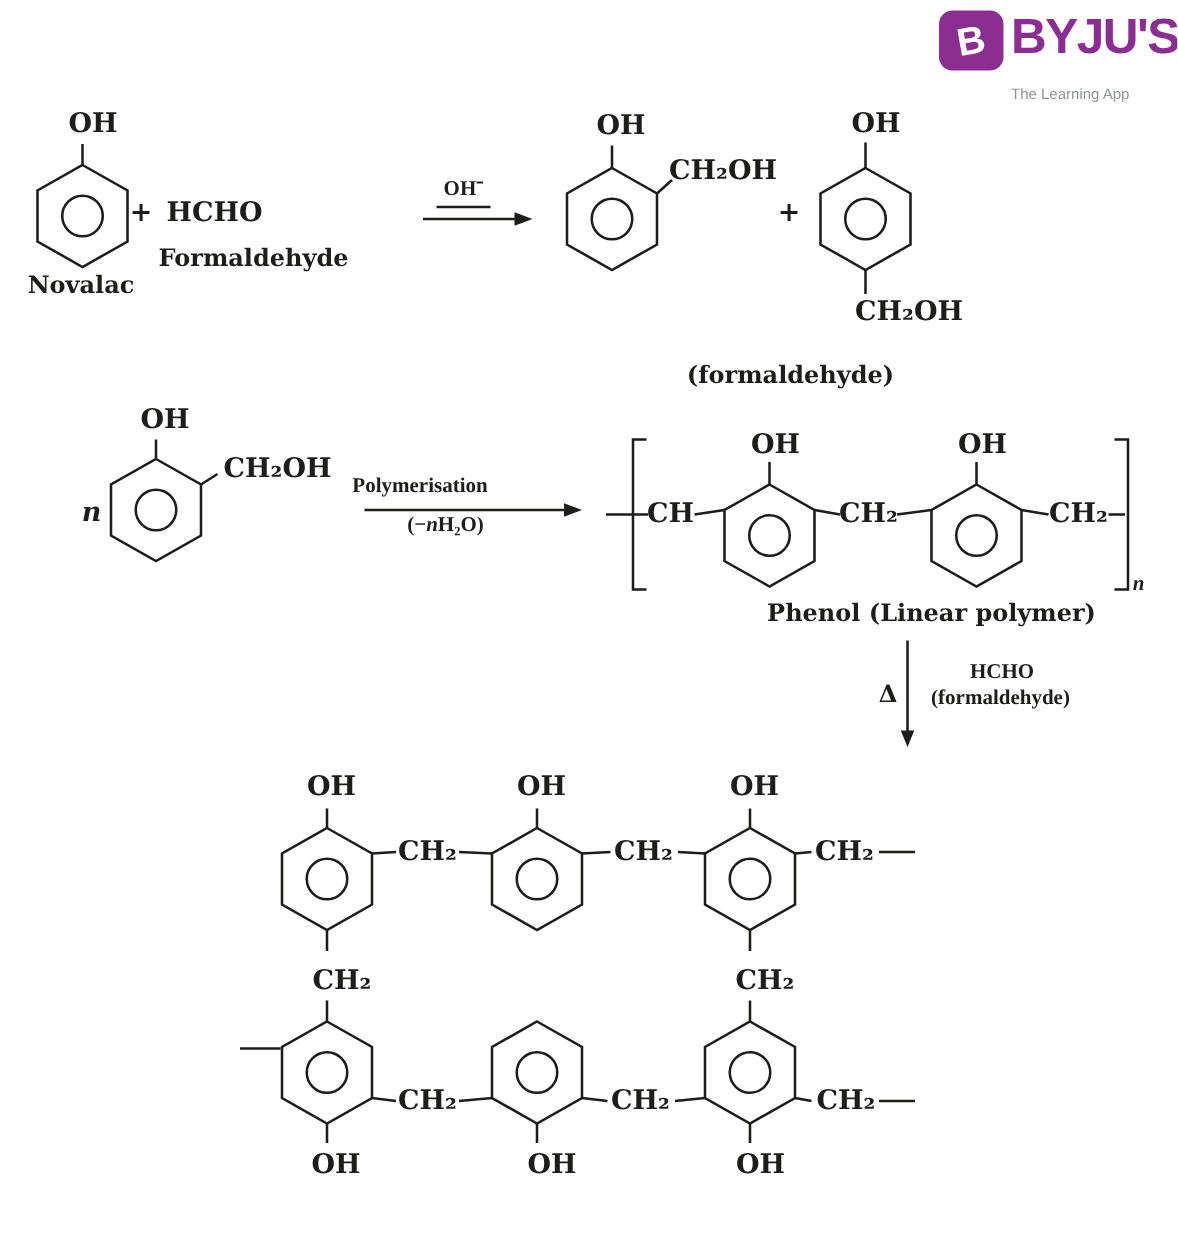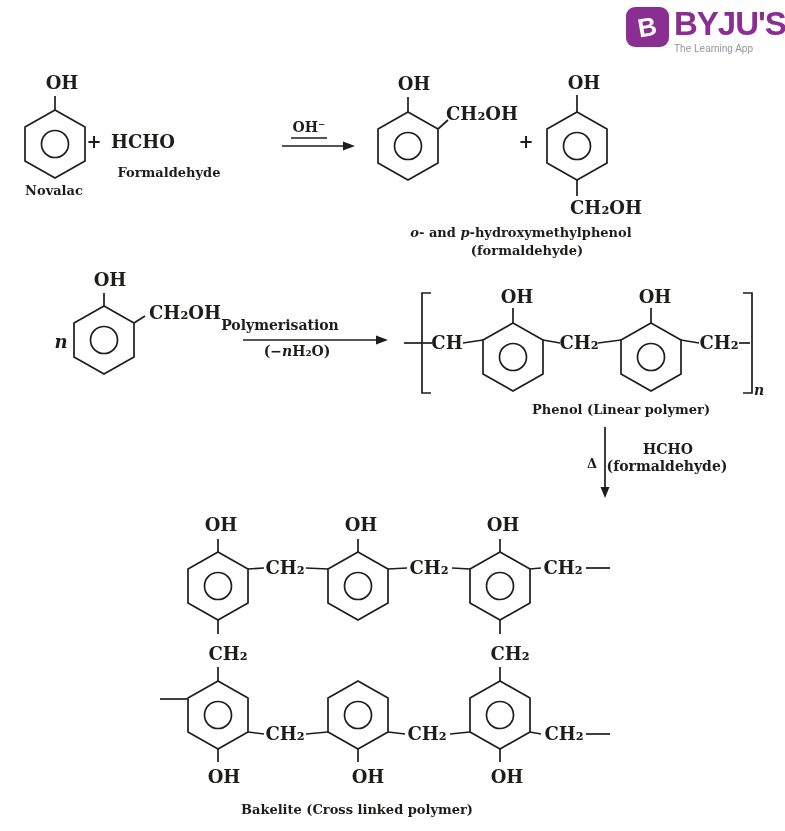--- a/index.html
+++ b/index.html
@@ -5,32 +5,32 @@
 <style>
   html,body{margin:0;padding:0;background:#fff;}
   .stage{position:relative;width:785px;height:831px;background:#ffffff;overflow:hidden;
          font-family:"DejaVu Serif",serif;}
   .art{position:absolute;left:0;top:0;color:var(--ink,#1d1d1b);}
   .art line,.art polyline,.art polygon.open,.art circle{stroke:currentColor;stroke-width:1.7;fill:none;}
   .art polygon.head{fill:currentColor;stroke:none;}
   .pos{position:absolute;transform:translate(-50%,-50%);white-space:pre;line-height:1;
        color:var(--ink,#1d1d1b);text-align:center;}
   .f{font-weight:700;font-size:18px;}
-  .lbl{font-weight:700;font-size:13px;}
-  .sm{font-weight:700;font-size:14px;}
+  .lbl{font-weight:700;font-size:16px;}
+  .sm{font-weight:700;font-size:14px;font-family:Liberation Serif, serif;}
   .i{font-style:italic;}
   
   .logo{position:absolute;left:626px;top:7px;display:flex;align-items:flex-start;gap:5px;
         font-family:"Liberation Sans",sans-serif;}
   .badge{width:43px;height:40px;background:var(--purple,#8b2e91);border-radius:9px;
          display:flex;align-items:center;justify-content:center;}
   .badge span{color:#fff;font-weight:700;font-size:26px;transform:rotate(-10deg);display:block;}
   .brandbox{display:flex;flex-direction:column;}
   .brand{color:var(--purple,#8b2e91);font-weight:700;font-size:33px;letter-spacing:-1px;line-height:1;}
-  .tagline{color:var(--gray,#8f9398);font-size:10px;margin-top:3px;}
+  .tagline{color:var(--gray,#8f9398);font-size:10px;margin-top:18px;}
 </style>
 </head>
 <body>
 
 <div class="stage">
 
   <svg class="art" width="785" height="831" viewBox="0 0 785 831">
     <defs>
       <g id="ring">
         <polygon class="open" points="0,-34 30,-17 30,17 0,34 -30,17 -30,-17"></polygon>
@@ -122,21 +122,20 @@
   <span class="pos f" style="left:94px;top:142px">+</span>
   <span class="pos f" style="left:143px;top:142px">HCHO</span>
   <span class="pos lbl" style="left:169px;top:172px">Formaldehyde</span>
   <span class="pos lbl" style="left:54px;top:190px">Novalac</span>
   <span class="pos sm" style="left:309px;top:127px">OH⁻</span>
   <span class="pos f" style="left:414px;top:84px">OH</span>
   <span class="pos f" style="left:482px;top:114px">CH₂OH</span>
   <span class="pos f" style="left:526px;top:142px">+</span>
   <span class="pos f" style="left:584px;top:83px">OH</span>
   <span class="pos f" style="left:606px;top:208px">CH₂OH</span>
-  <span class="pos lbl" style="left:521px;top:232px"><span class="i">o</span><span>- and </span><span class="i">p</span><span>-hydroxymethylphenol</span></span>
   <span class="pos lbl" style="left:527px;top:250px">(formaldehyde)</span>
 
   <span class="pos f i" style="left:61px;top:342px">n</span>
   <span class="pos f" style="left:110px;top:280px">OH</span>
   <span class="pos f" style="left:185px;top:313px">CH₂OH</span>
   <span class="pos sm" style="left:280px;top:325px">Polymerisation</span>
   <span class="pos sm" style="left:297px;top:351px"><span>(−</span><span class="i">n</span><span>H₂O)</span></span>
   <span class="pos f" style="left:447px;top:343px">CH</span>
   <span class="pos f" style="left:517px;top:297px">OH</span>
   <span class="pos f" style="left:579px;top:343px">CH₂</span>
@@ -156,21 +155,20 @@
   <span class="pos f" style="left:429px;top:568px">CH₂</span>
   <span class="pos f" style="left:563px;top:568px">CH₂</span>
   <span class="pos f" style="left:228px;top:654px">CH₂</span>
   <span class="pos f" style="left:510px;top:654px">CH₂</span>
   <span class="pos f" style="left:285px;top:734px">CH₂</span>
   <span class="pos f" style="left:427px;top:734px">CH₂</span>
   <span class="pos f" style="left:564px;top:734px">CH₂</span>
   <span class="pos f" style="left:224px;top:777px">OH</span>
   <span class="pos f" style="left:368px;top:777px">OH</span>
   <span class="pos f" style="left:507px;top:777px">OH</span>
-  <span class="pos lbl" style="left:357px;top:809px">Bakelite (Cross linked polymer)</span>
 
   <div class="logo">
     <div class="badge">
       <span>B</span>
     </div>
     <div class="brandbox">
       <span class="brand">BYJU'S</span>
       <span class="tagline">The Learning App</span>
     </div>
   </div>

